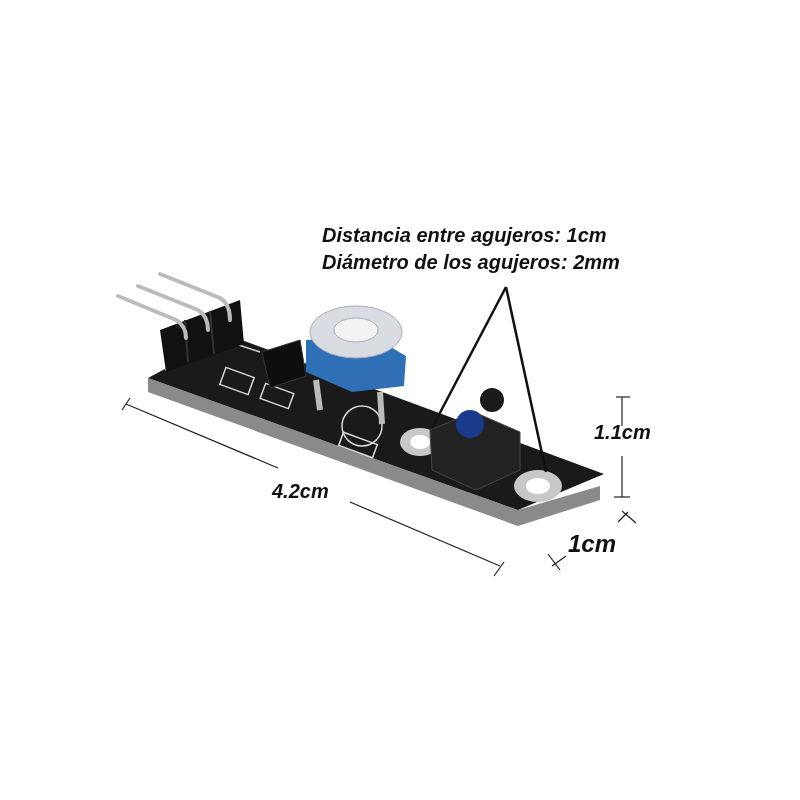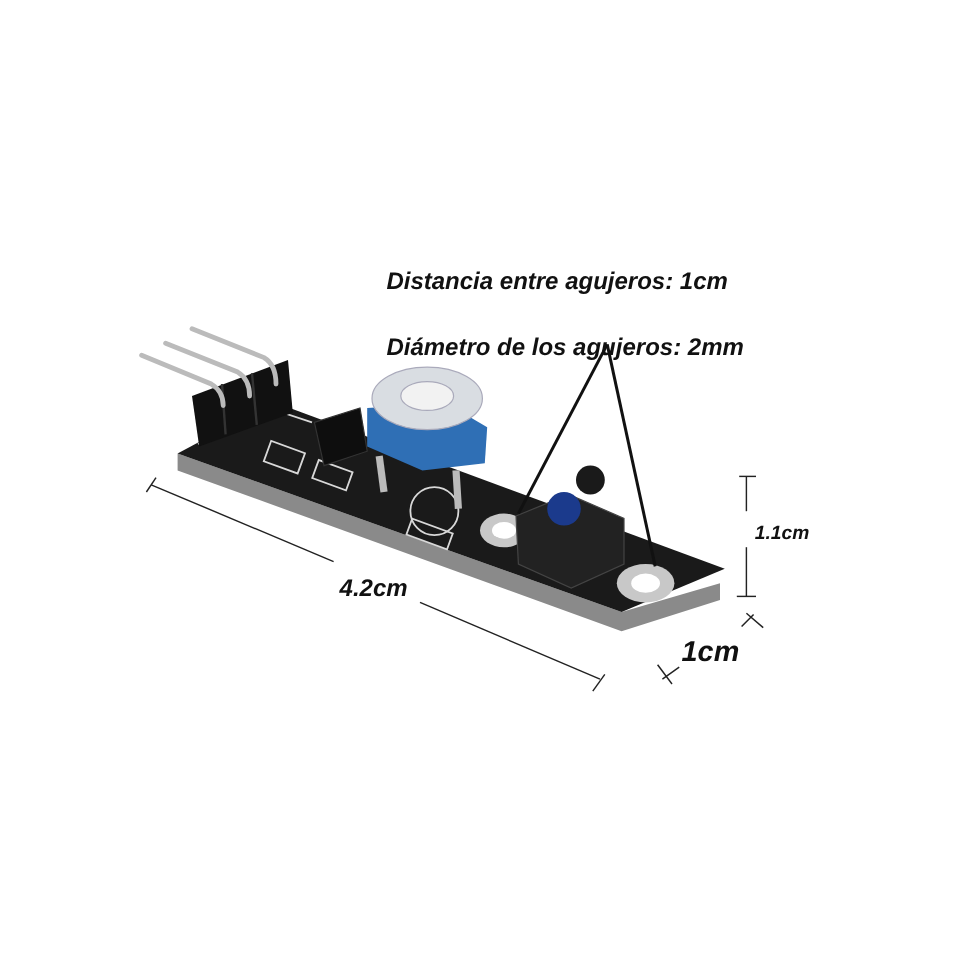--- a/index.html
+++ b/index.html
@@ -1,22 +1,22 @@
 <!DOCTYPE html>
 <html><head>
 <meta charset="utf-8">
 <style>
   html, body { margin:0; padding:0; background:#ffffff; }
   body { width:800px; height:800px; position:relative; overflow:hidden; font-family:"Liberation Sans", sans-serif; }
   .label { position:absolute; font-weight:bold; font-style:italic; color:#111; white-space:nowrap; }
   .note { left:322px; font-size:20px; }
   .note.l1 { top:224px; }
-  .note.l2 { top:251px;margin-top:28px; }
-  .dim-len { left:283px; top:480px; font-size:20px; }
-  .dim-h { left:594px; top:436px; font-size:16px;margin-left:35px; }
+  .note.l2 { top:251px; }
+  .dim-len { left:272px; top:480px; font-size:20px; }
+  .dim-h { left:594px; top:421px; font-size:20px; }
   .dim-w { left:568px; top:530px; font-size:24px; }
   svg { position:absolute; left:0; top:0; }
 </style>
 </head>
 <body>
 
 <svg width="800" height="800" viewBox="0 0 800 800">
 
   <polygon points="148,378 518,510 600,486 600,500 518,526 148,392" fill="#8a8a8a"></polygon>
 

